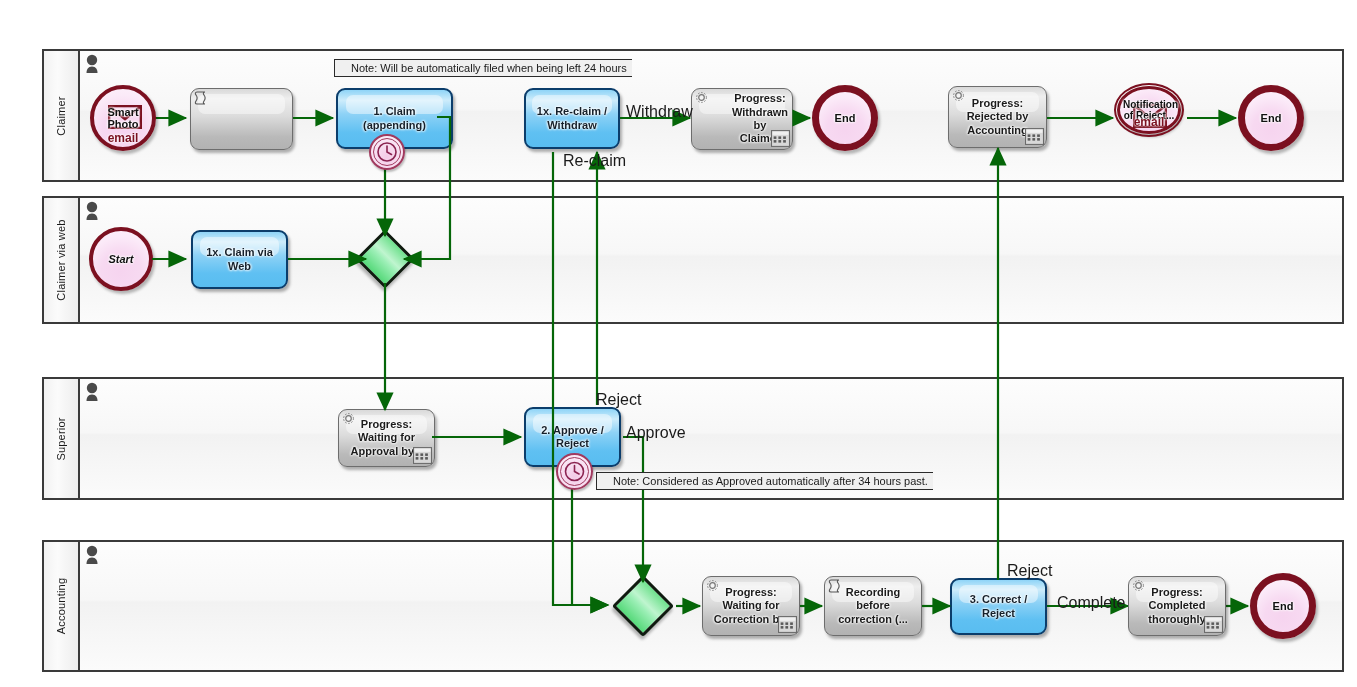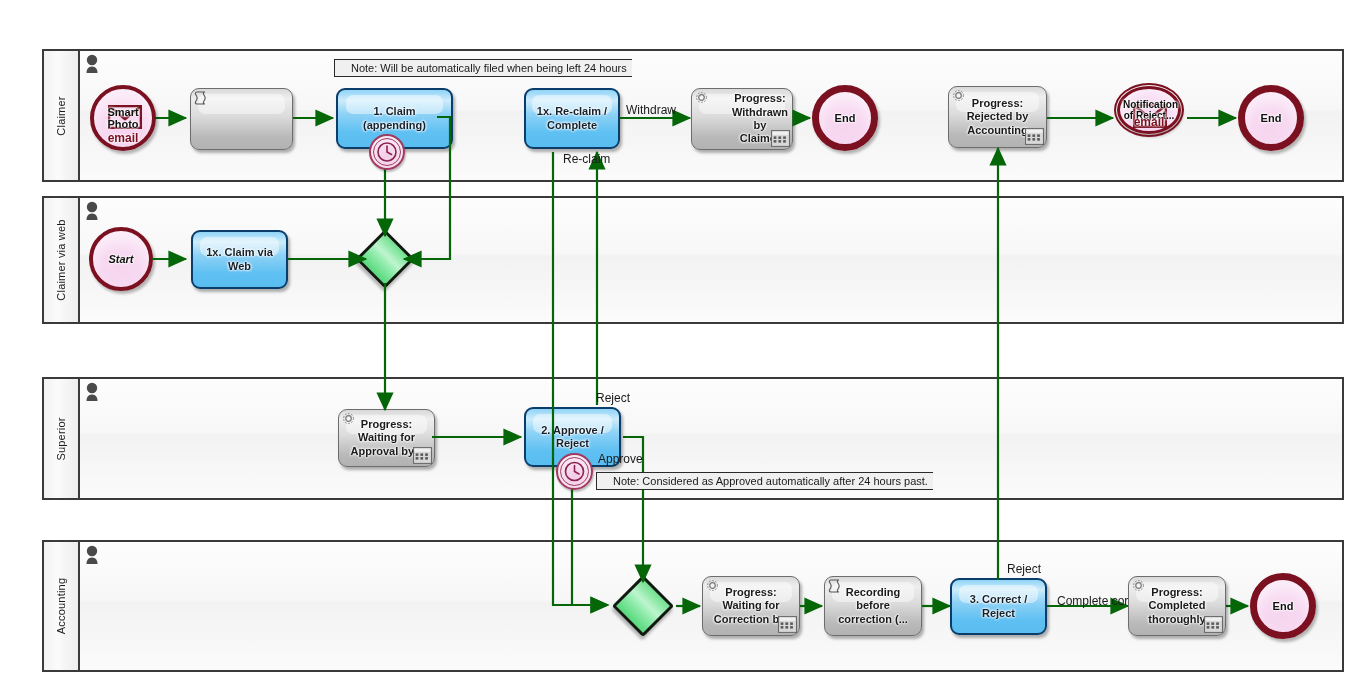--- a/index.html
+++ b/index.html
@@ -63,21 +63,21 @@
         border-radius:50%;border:1.5px solid #a03a5e;}
 
   
   .note{position:absolute;background:#f0f0f0;border-left:1.5px solid #2a2a2a;
         border-top:1.5px solid #2a2a2a;border-bottom:1.5px solid #2a2a2a;
         font-size:11px;color:#1a1a1a;padding:2px 5px 2px 16px;white-space:nowrap;z-index:30;}
 
   
   .flow-svg{position:absolute;left:0;top:0;width:1357px;height:687px;pointer-events:none;z-index:10;}
   .flow-line{stroke:#056608;stroke-width:2.2;fill:none;}
-  .flow-label{position:absolute;font-size:12px;color:#1a1a1a;white-space:nowrap;z-index:12;
+  .flow-label{position:absolute;font-size:16px;color:#1a1a1a;white-space:nowrap;z-index:12;
         background:transparent;}
 
   .ontop{z-index:15;}
 </style>
 </head>
 <body>
 
 <div id="canvas">
 
   <div class="pool" style="left:42px;top:49px;width:1302px;height:133px;">
@@ -166,26 +166,26 @@
     <path class="flow-line" d="M922,606 L950,606" marker-end="url(#arw)"></path>
     <path class="flow-line" d="M1047,606 L1128,606" marker-end="url(#arw)"></path>
     <path class="flow-line" d="M1225,606 L1248,606" marker-end="url(#arw)"></path>
 
     <path class="flow-line" d="M998,580 L998,148" marker-end="url(#arw)"></path>
   </svg>
 
   <div class="flow-label" style="left:626px;top:103px;">Withdraw</div>
   <div class="flow-label" style="left:563px;top:152px;">Re-claim</div>
   <div class="flow-label" style="left:596px;top:391px;">Reject</div>
-  <div class="flow-label" style="left:598px;top:424px;margin-top:28px;">Approve</div>
+  <div class="flow-label" style="left:626px;top:424px;">Approve</div>
   <div class="flow-label" style="left:1007px;top:562px;">Reject</div>
   <div class="flow-label" style="left:1057px;top:594px;">Complete cor</div>
 
   <div class="note" style="left:334px;top:59px;">Note: Will be automatically filed when being left 24 hours</div>
-  <div class="note" style="left:596px;top:472px;">Note: Considered as Approved automatically after 24 hours past.</div>
+  <div class="note" style="left:596px;top:472px;">Note: Considered as Approved automatically after 34 hours past.</div>
 
   <div class="node event event-start ontop" style="left:90px;top:85px;width:66px;height:66px;">
     <svg viewBox="0 0 34 24" style="position:absolute;left:14px;top:16px;width:34px;height:24px;z-index:2;">
       <rect x="1" y="1" width="32" height="22" fill="none" stroke="#7b1020" stroke-width="2.6"></rect>
       <path d="M1.5 1.5 L17 14 L32.5 1.5" fill="none" stroke="#7b1020" stroke-width="2.6"></path>
     </svg>
     <span class="event-label" style="max-width:54px;">Smart Photo</span>
     <span class="email-word">email</span>
   </div>
 
@@ -200,21 +200,21 @@
   </div>
   <div class="timer" style="left:369px;top:134px;width:32px;height:32px;">
     <div class="ring2"></div>
     <svg viewBox="0 0 32 32" style="position:absolute;left:0;top:0;width:32px;height:32px;">
       <circle cx="16" cy="16" r="9" fill="none" stroke="#8a2350" stroke-width="1.6"></circle>
       <path d="M16 10 L16 16 L20.5 18.5" fill="none" stroke="#8a2350" stroke-width="1.6" stroke-linecap="round"></path>
     </svg>
   </div>
 
   <div class="node task task-blue" style="left:524px;top:88px;width:96px;height:61px;">
-    <span class="task-label">1x. Re-claim / Complete</span>
+    <span class="task-label">1x. Re-claim / Withdraw</span>
   </div>
 
   <div class="node task task-gray" style="left:691px;top:88px;width:102px;height:62px;padding-left:40px;">
     <svg viewBox="0 0 14 14" style="position:absolute;left:3px;top:2px;width:13px;height:13px;z-index:4;">
       <circle cx="7" cy="7" r="3" fill="none" stroke="#777" stroke-width="1.3"></circle>
       <circle cx="7" cy="7" r="5.3" fill="none" stroke="#777" stroke-width="1" stroke-dasharray="1.7 1.7"></circle>
     </svg>
     <svg viewBox="0 0 18 16" style="position:absolute;right:2px;bottom:2px;width:19px;height:17px;z-index:4;">
       <rect x="0.5" y="0.5" width="17" height="15" fill="#d8d8d8" stroke="#6a6a6a"></rect>
       <rect x="1.5" y="1.5" width="15" height="3" fill="#f0f0f0" stroke="none"></rect>

